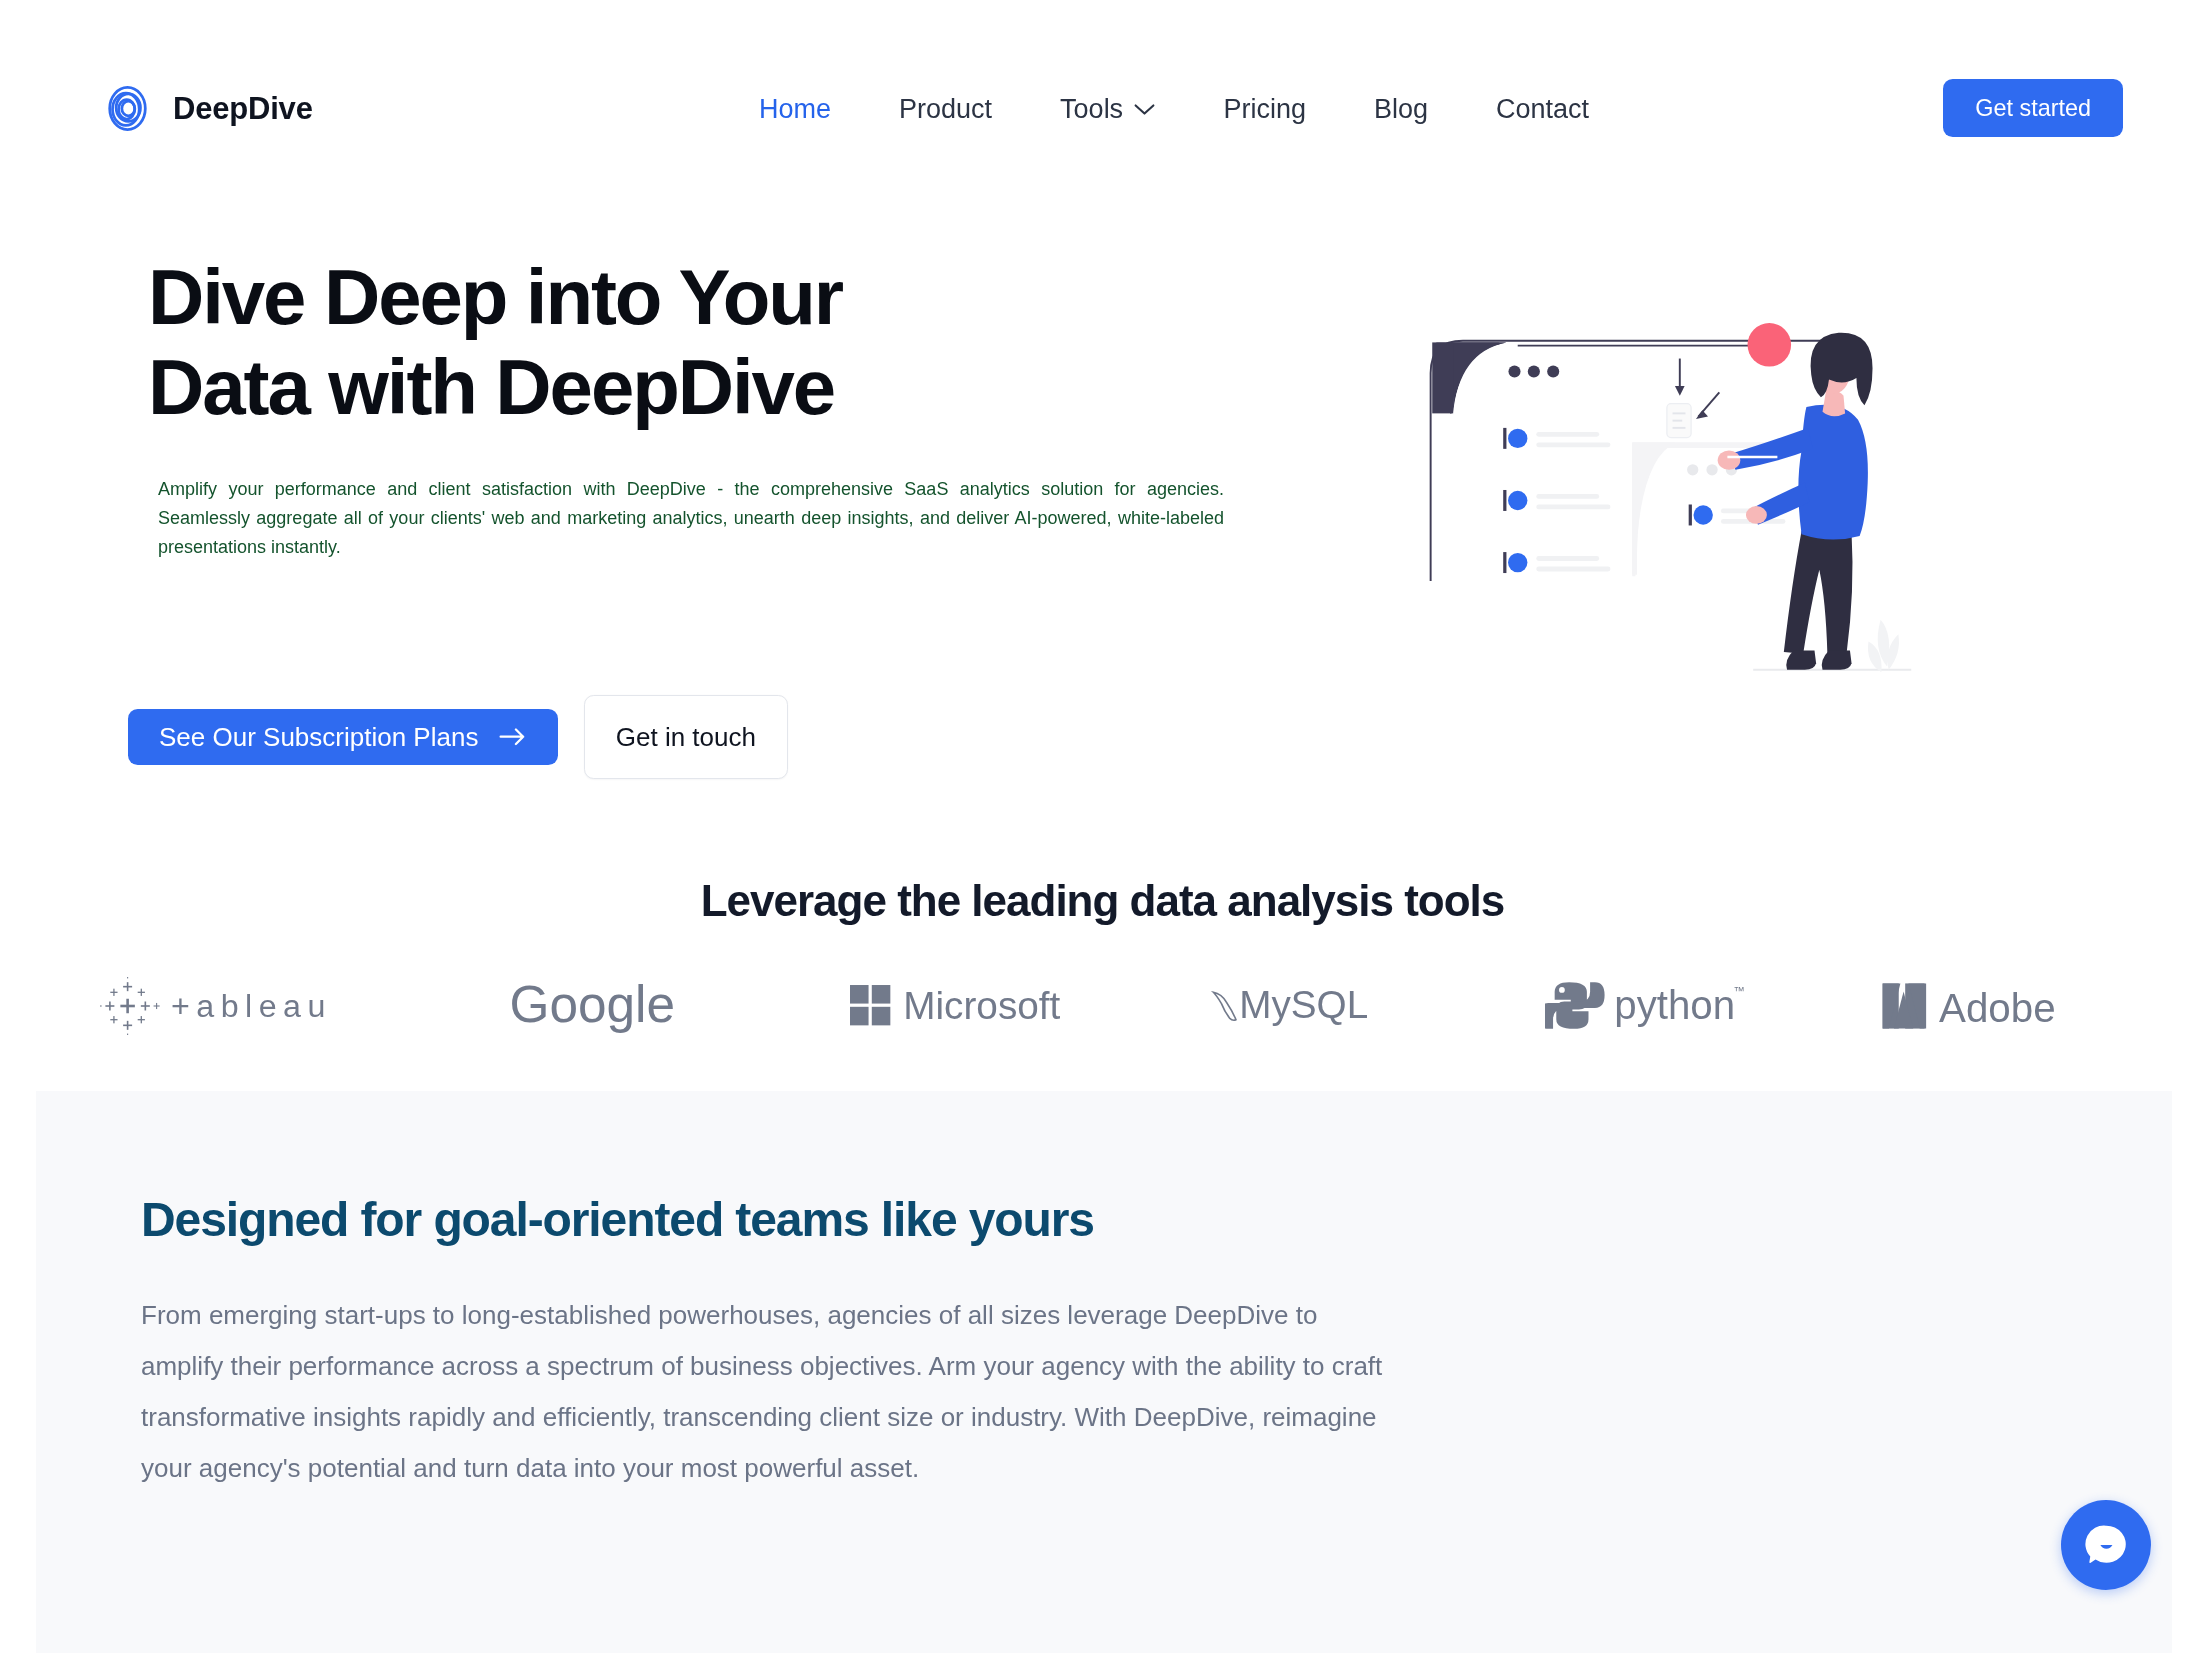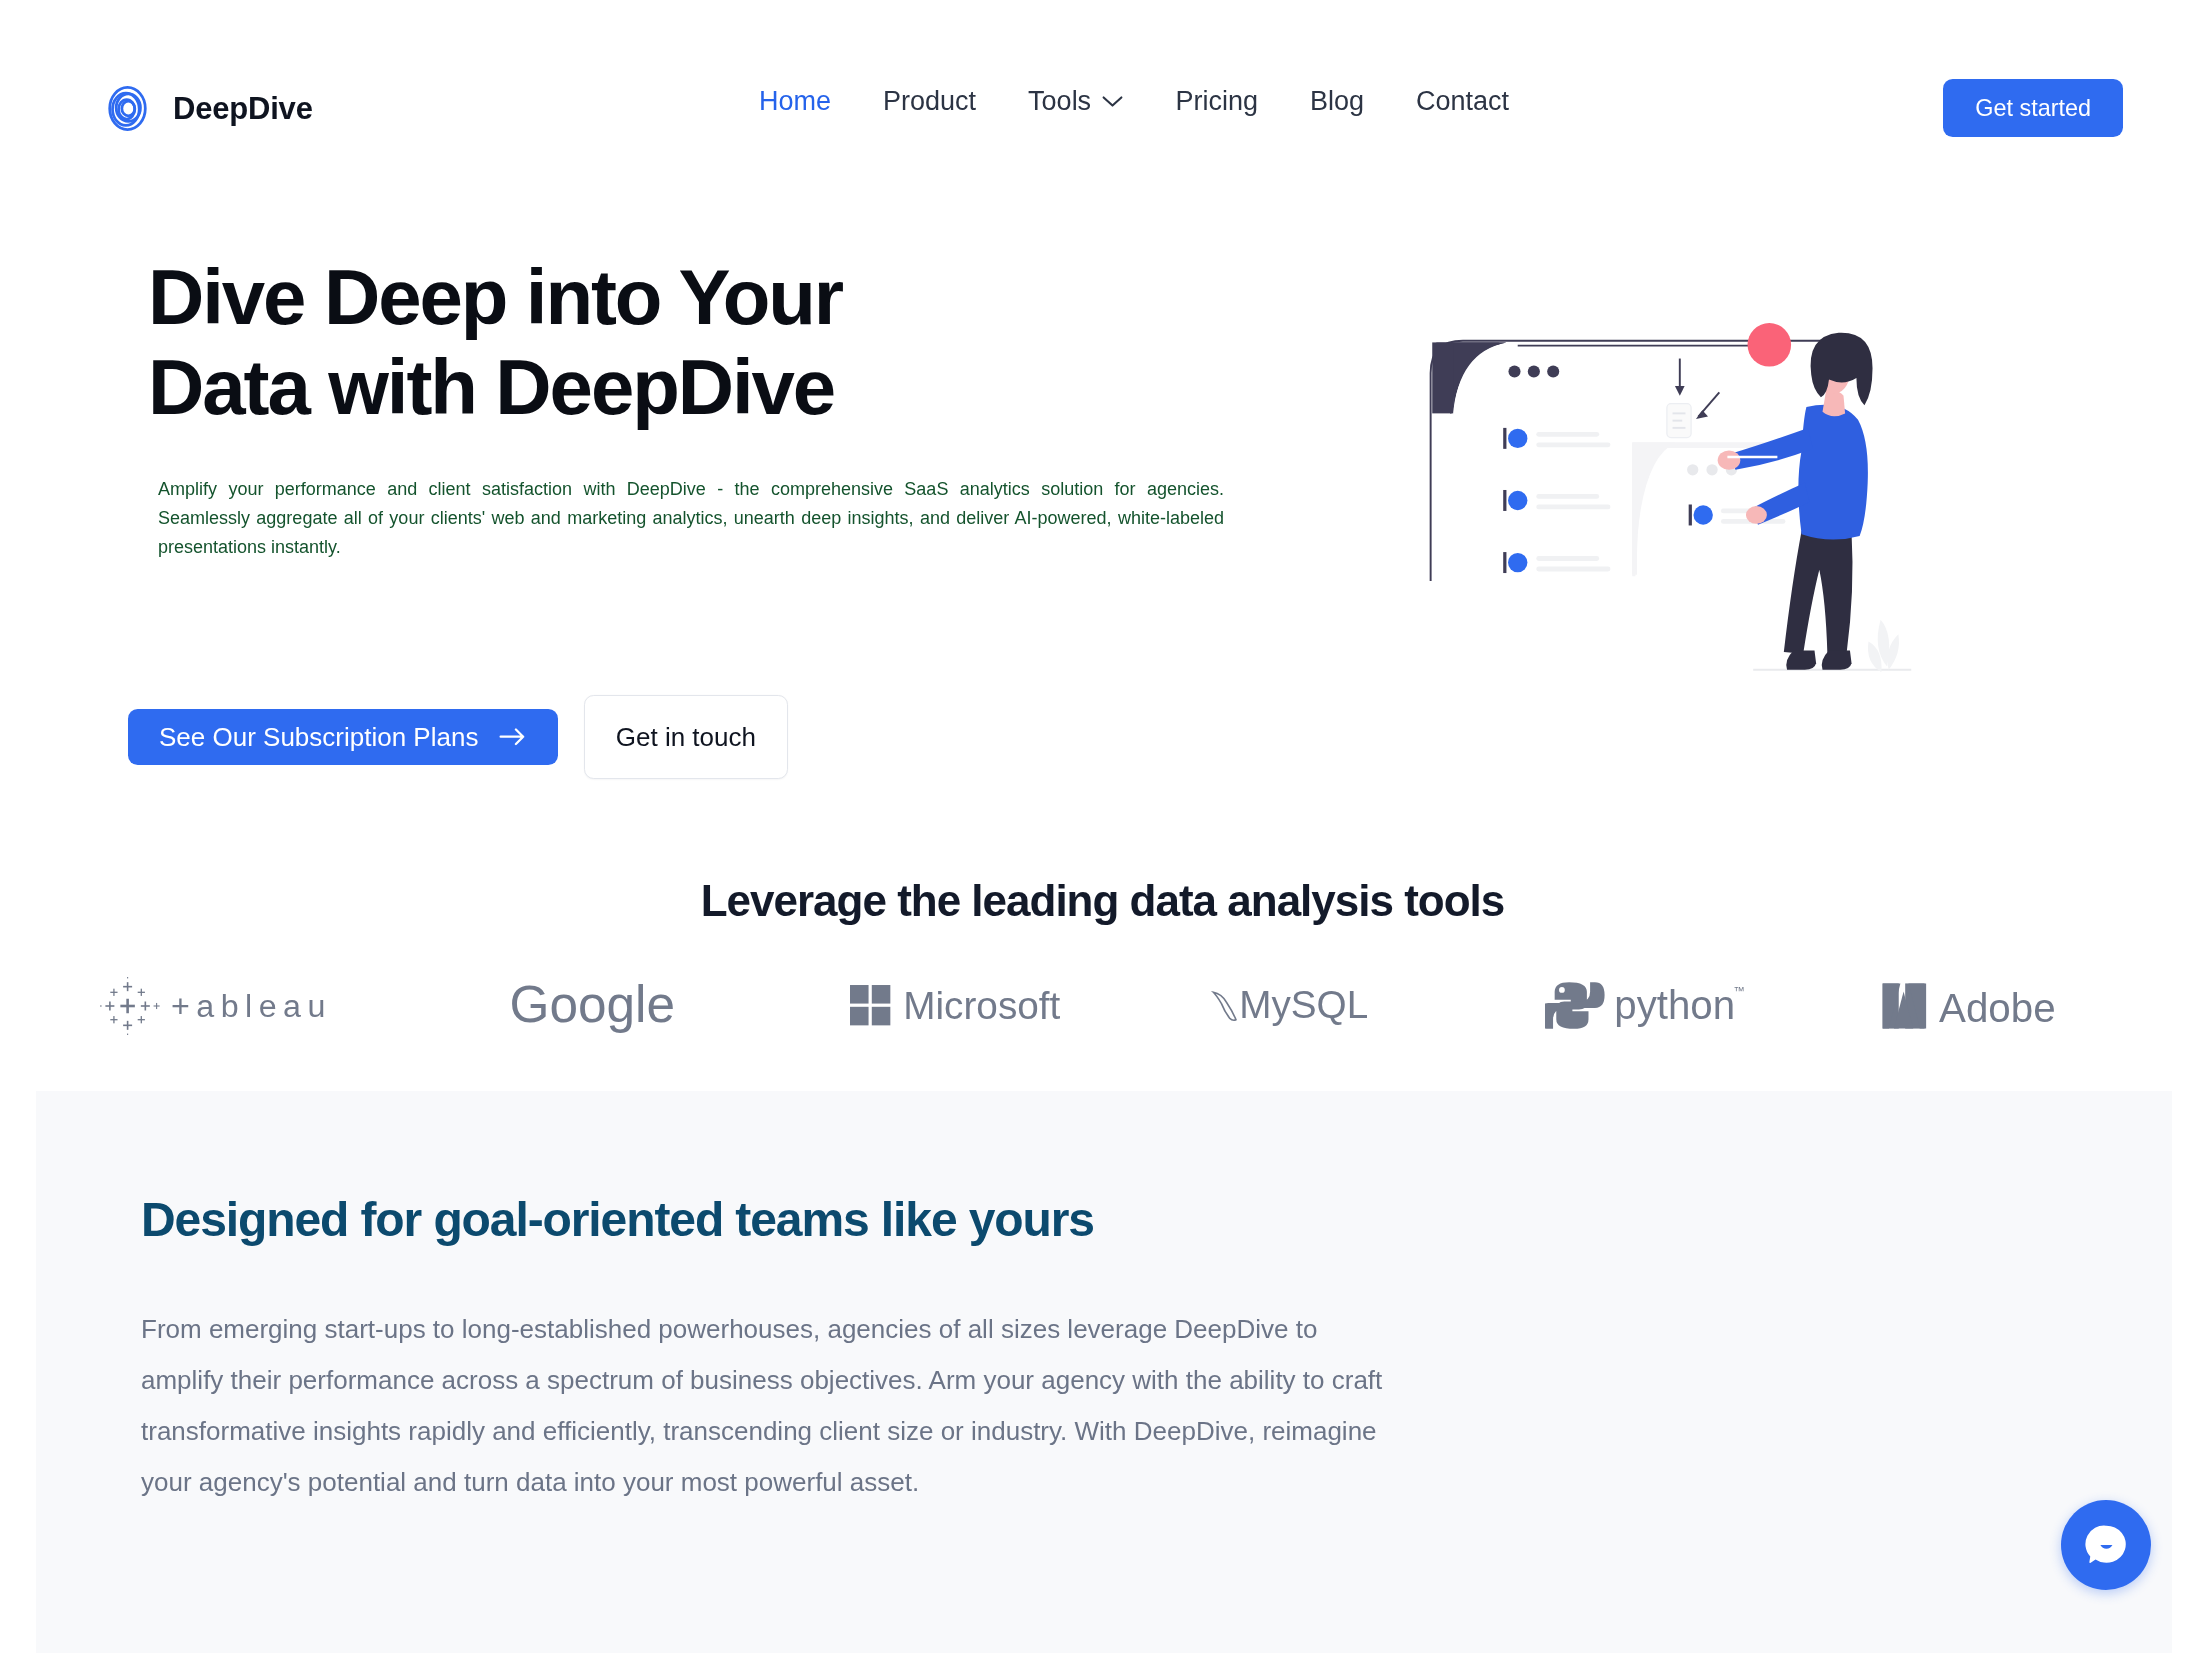--- a/index.html
+++ b/index.html
@@ -47,24 +47,24 @@
   .brand-name {
     font-size: 31px;
     font-weight: 700;
     letter-spacing: -0.2px;
     color: #0f1420;
   }
 
   .nav {
     position: absolute;
     left: 733px;
-    top: 86px;
-    display: flex;
-    align-items: center;
-    gap: 0;
+    top: 94px;
+    display: flex;
+    align-items: center;
+    gap: 16px;
     justify-content: center;
   }
   .nav-item {
     font-size: 27px;
     font-weight: 400;
     color: #2c3444;
     padding: 0 26px;
     cursor: pointer;
     white-space: nowrap;
     display: flex;
@@ -219,21 +219,21 @@
     top: 101px;
     font-size: 48px;
     font-weight: 800;
     letter-spacing: -1.1px;
     color: #0c4a6e;
   }
 
   .section-body {
     position: absolute;
     left: 105px;
-    top: 213px;
+    top: 199px;
     width: 1259px;
     font-size: 26px;
     line-height: 1.96;
     color: #6b7487;
   }
 
   
   .chat-widget {
     position: absolute;
     left: 2061px;

